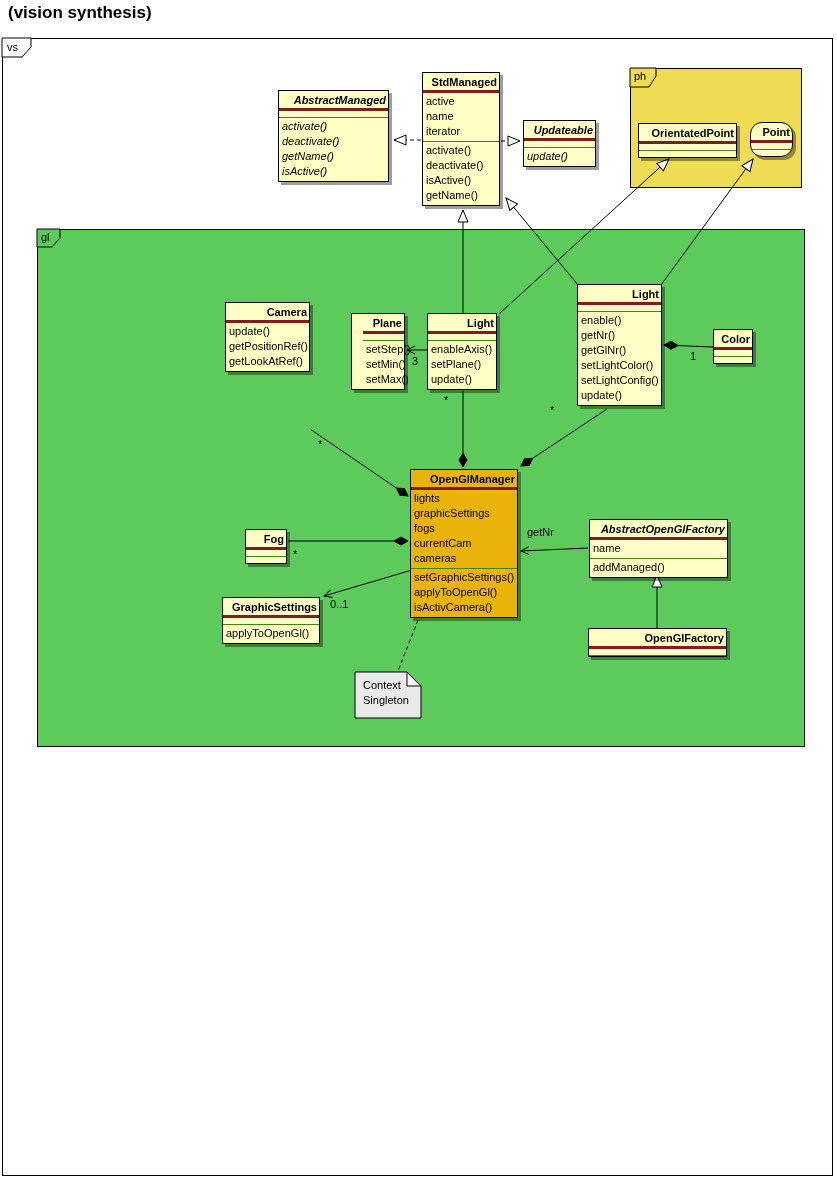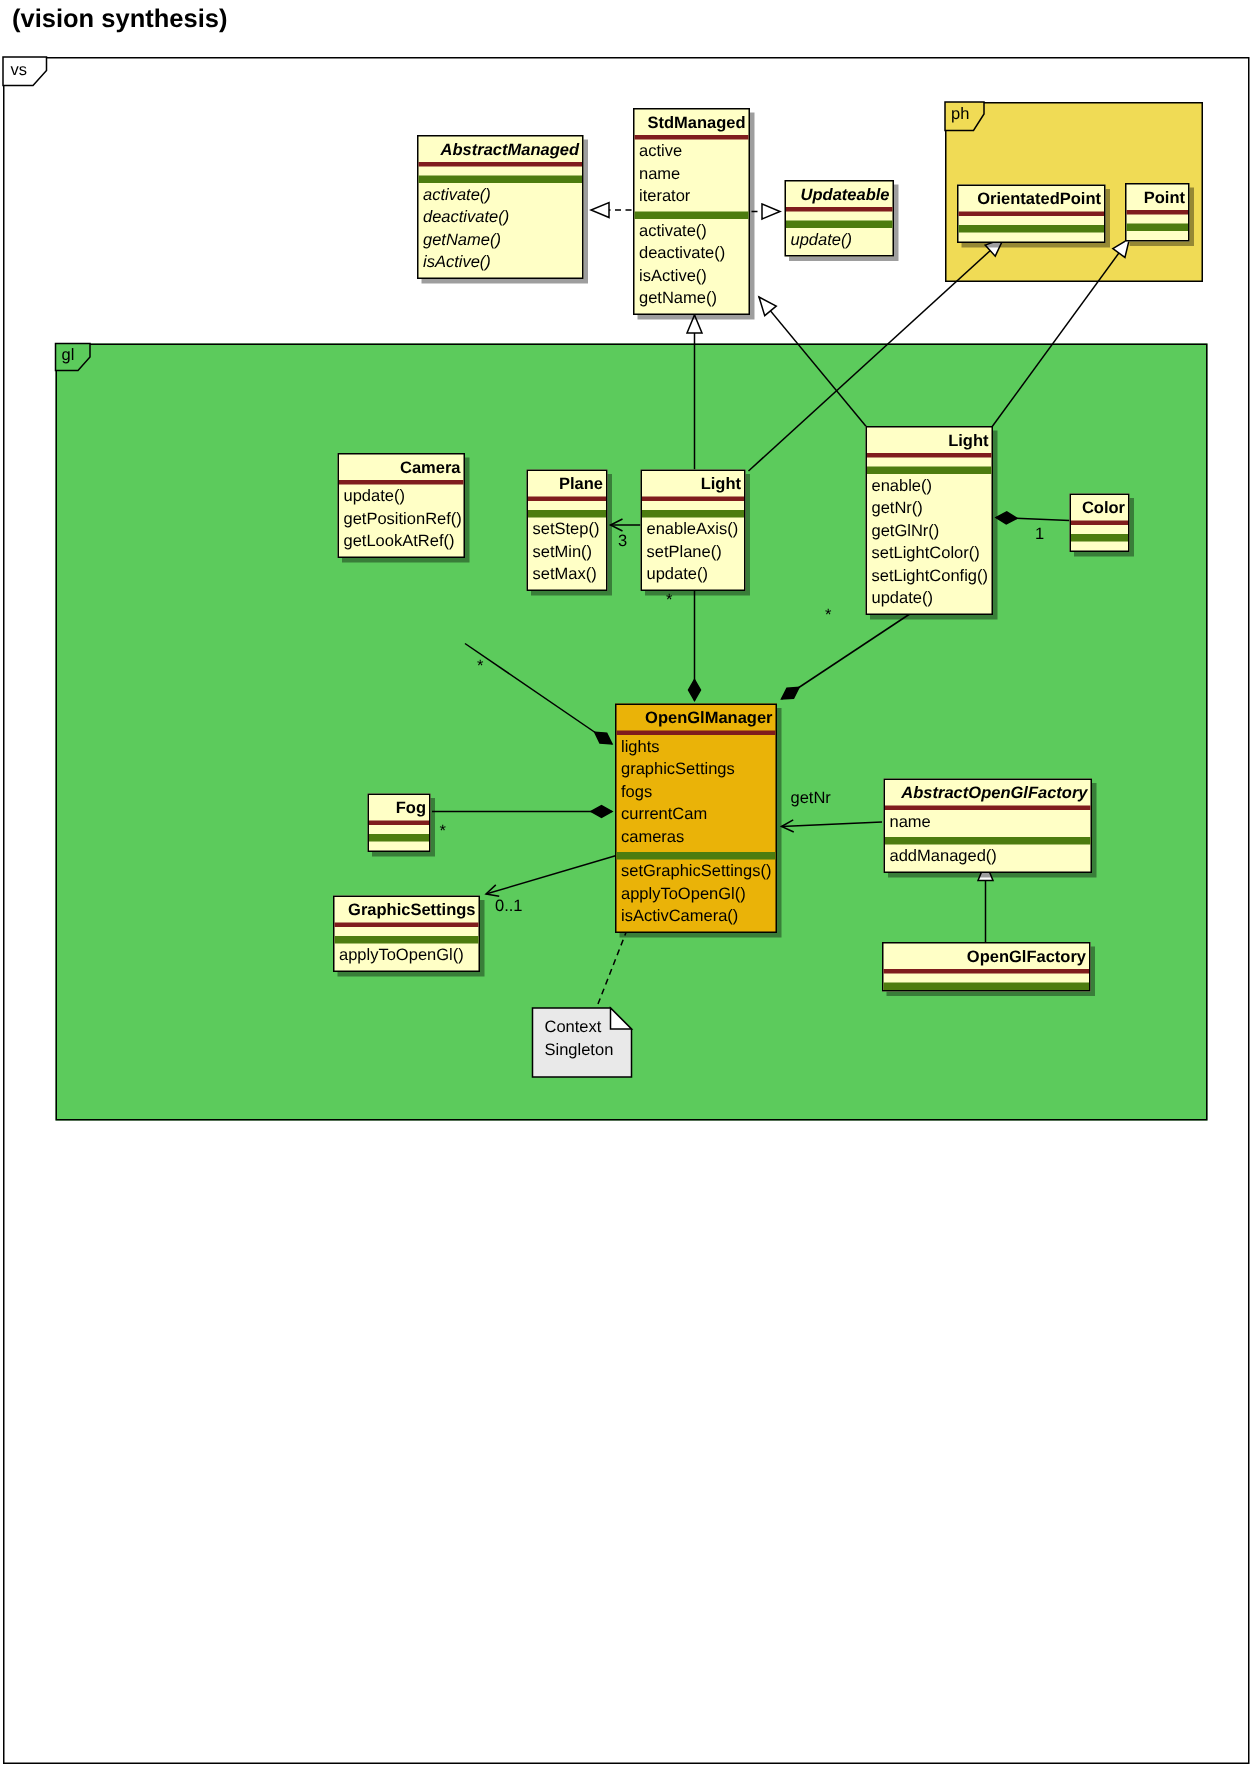--- a/index.html
+++ b/index.html
@@ -10,21 +10,21 @@
   #pkg-vs{left:2px;top:38px;width:831px;height:1138px;background:#ffffff;}
   #pkg-gl{left:37px;top:229px;width:768px;height:518px;background:#5CCB5C;}
   #pkg-ph{left:630px;top:68px;width:172px;height:120px;background:#F0DB55;}
   #overlay{position:absolute;left:0;top:0;width:837px;height:1189px;pointer-events:none;}
   .tab-label{position:absolute;font-size:11px;color:#000;}
   .uml-class{position:absolute;background:#FFFFC6;border:1px solid #000;box-sizing:border-box;
              box-shadow:3px 3px 0 rgba(0,0,0,0.38);font-size:11px;color:#000;}
   .uml-title{font-weight:bold;text-align:right;padding:3px 2px 2px;border-bottom:3px solid #7f1d1d;
              white-space:nowrap;overflow:hidden;}
   .cmp{padding:1px 0 2px;}
-  .cmp.attrs{border-bottom:5px solid #4d7c0f;}
+  .cmp.attrs{border-bottom:1px solid #4d7c0f;}
   .cmp:empty{min-height:6px;padding:0;}
   .member{line-height:15px;padding:0 3px;white-space:nowrap;}
   .abstract .uml-title{font-style:italic;}
   .abstract-members .member{font-style:italic;}
   .red-class{background:#eab308;}
   .mult-label{position:absolute;font-size:11px;color:#000;white-space:nowrap;}
   #note-text{position:absolute;left:360px;top:678px;font-size:11px;line-height:15px;color:#000;}
 </style>
 </head>
 <body>
@@ -116,36 +116,36 @@
         <div class="member">update()</div>
       </div>
   </div>
 
   <div class="uml-class" style="left:638px;top:123px;width:99px;">
     <div class="uml-title">OrientatedPoint</div>
     <div class="cmp attrs"></div>
     <div class="cmp"></div>
   </div>
 
-  <div class="uml-class" style="left:750px;top:122px;width:43px;">
+  <div class="uml-class" style="left:750px;top:122px;width:43px;border-radius:12px;">
     <div class="uml-title">Point</div>
     <div class="cmp attrs"></div>
     <div class="cmp"></div>
   </div>
 
   <div class="uml-class" style="left:225px;top:302px;width:85px;">
     <div class="uml-title">Camera</div>
     <div class="cmp">
         <div class="member">update()</div>
         <div class="member">getPositionRef()</div>
         <div class="member">getLookAtRef()</div>
       </div>
   </div>
 
-  <div class="uml-class" style="left:351px;top:313px;width:54px;">
+  <div class="uml-class" style="left:351px;top:313px;width:54px;padding-left:11px;">
     <div class="uml-title">Plane</div>
     <div class="cmp attrs"></div>
     <div class="cmp">
         <div class="member">setStep()</div>
         <div class="member">setMin()</div>
         <div class="member">setMax()</div>
       </div>
   </div>
 
   <div class="uml-class" style="left:427px;top:313px;width:70px;">

